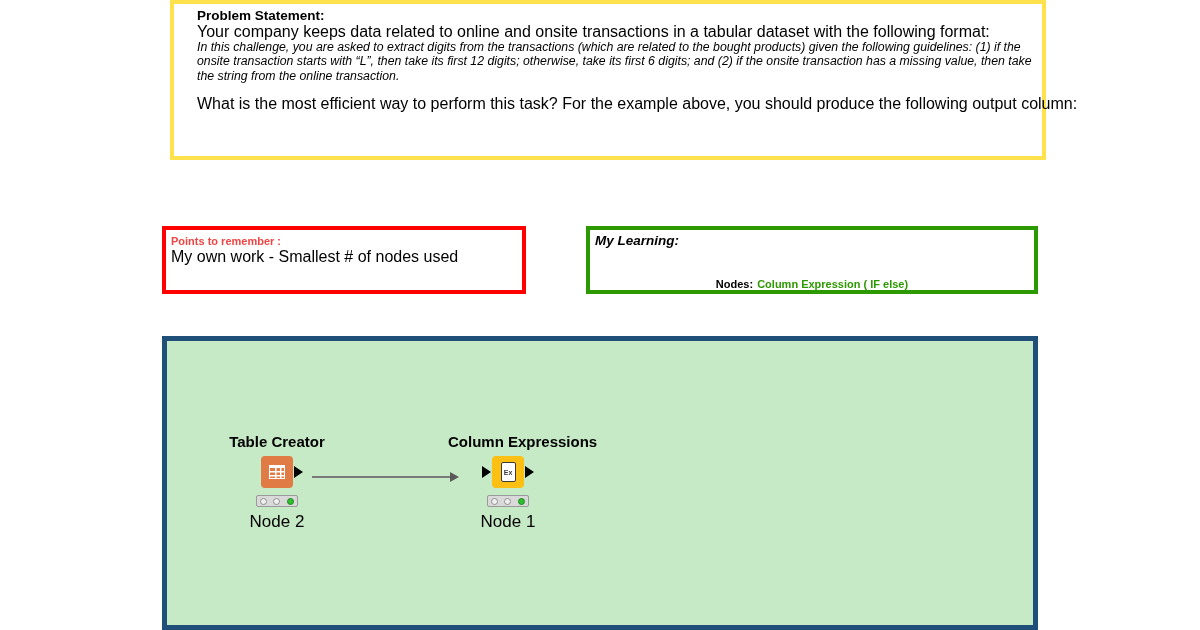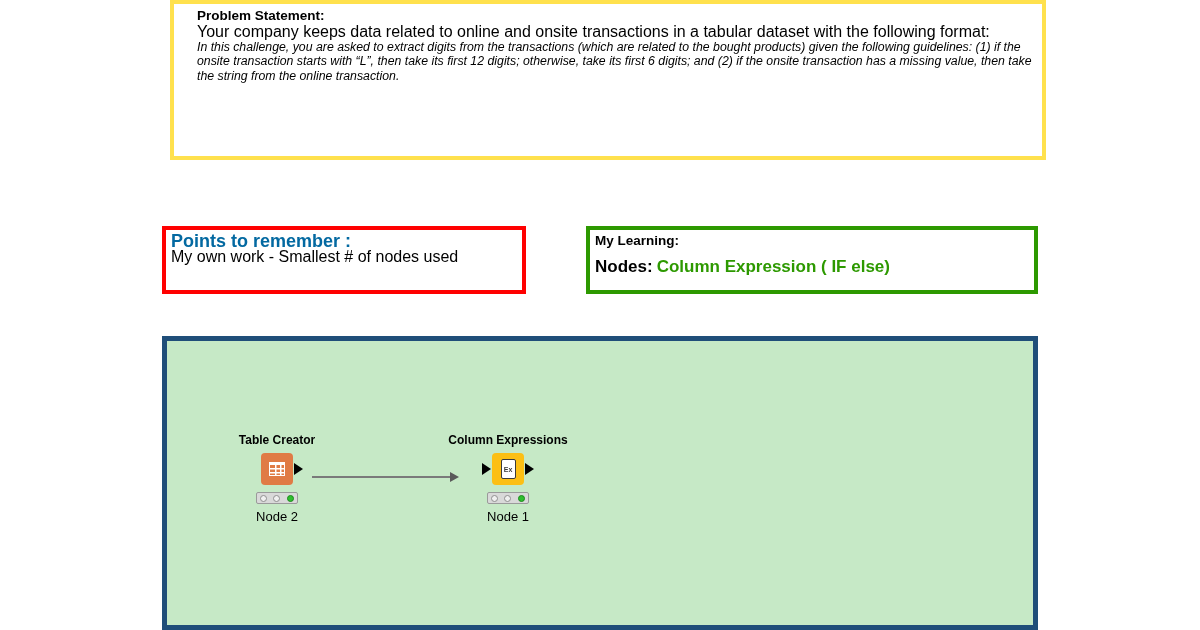--- a/index.html
+++ b/index.html
@@ -54,23 +54,23 @@
     left: 162px;
     top: 226px;
     width: 364px;
     height: 68px;
     border: 4px solid #ff0000;
     box-sizing: border-box;
     background: #ffffff;
     padding: 3px 5px 0 5px;
   }
   .points-title {
-    font-size: 18px;
-    font-weight: bold;
-    color: #0369a1;
+    font-size: 11px;
+    font-weight: bold;
+    color: #ef4444;
     line-height: 16px;
   }
   .points-text {
     font-size: 16px;
     color: #000;
     line-height: 15px;
   }
 
   
   .learning-box {
@@ -82,26 +82,28 @@
     border: 4px solid #2d9900;
     box-sizing: border-box;
     background: #ffffff;
     padding: 3px 5px 0 5px;
   }
   .learning-title {
     font-size: 13.5px;
     font-weight: bold;
     color: #000;
     line-height: 16px;
+    font-style: italic;
   }
   .learning-row {
-    margin-top: 10px;
-    font-size: 17px;
+    margin-top: 28px;
+    font-size: 11px;
     line-height: 15px;
     color: #000;
+    text-align: center;
   }
   .learning-row .lbl { font-weight: bold; }
   .learning-row .val {
     font-weight: bold;
     color: #2d9900;
     margin-left: 4px;
   }
 
   
   .canvas-box {
@@ -114,21 +116,21 @@
     box-sizing: border-box;
     background: #c6e9c6;
   }
 
   .node {
     position: absolute;
     width: 120px;
     text-align: center;
   }
   .node-title {
-    font-size: 12px;
+    font-size: 15px;
     font-weight: bold;
     color: #000;
     margin-bottom: 6px;
     white-space: nowrap;
   }
   .node-body {
     position: relative;
     height: 32px;
     display: flex;
     align-items: center;
@@ -211,21 +213,21 @@
     border-radius: 50%;
     border: 1px solid #8f8f8f;
     box-sizing: border-box;
   }
   .dot-idle { background: #f0f0f0; }
   .dot-warn { background: #f0f0f0; }
   .dot-ok   { background: #2fbf2f; border-color: #1c8a1c; }
 
   .node-label {
     margin-top: 5px;
-    font-size: 13px;
+    font-size: 17px;
     color: #000;
   }
 
   .connector {
     position: absolute;
     height: 2px;
     background: #7a7a7a;
   }
   .connector-arrow {
     position: absolute;
@@ -237,20 +239,21 @@
   }
 </style>
 </head>
 <body>
 
 <div class="problem-box">
   <div class="problem-title">Problem Statement:</div>
   <div class="problem-line">Your company keeps data related to online and onsite transactions in a tabular dataset with the following format:</div>
   <div class="problem-wrap">In this challenge, you are asked to extract digits from the transactions (which are related to the bought products) given the following guidelines: (1) if the onsite transaction starts with “L”, then take its first 12 digits; otherwise, take its first 6 digits; and (2) if the onsite transaction has a missing value, then take the string from the online transaction.</div>
   <div class="problem-spacer"></div>
+  <div class="problem-line">What is the most efficient way to perform this task? For the example above, you should produce the following output column:</div>
 </div>
 
 <div class="points-box">
   <div class="points-title">Points to  remember :</div>
   <div class="points-text">My own work - Smallest # of nodes used</div>
 </div>
 
 <div class="learning-box">
   <div class="learning-title">My Learning:</div>
   <div class="learning-row">

